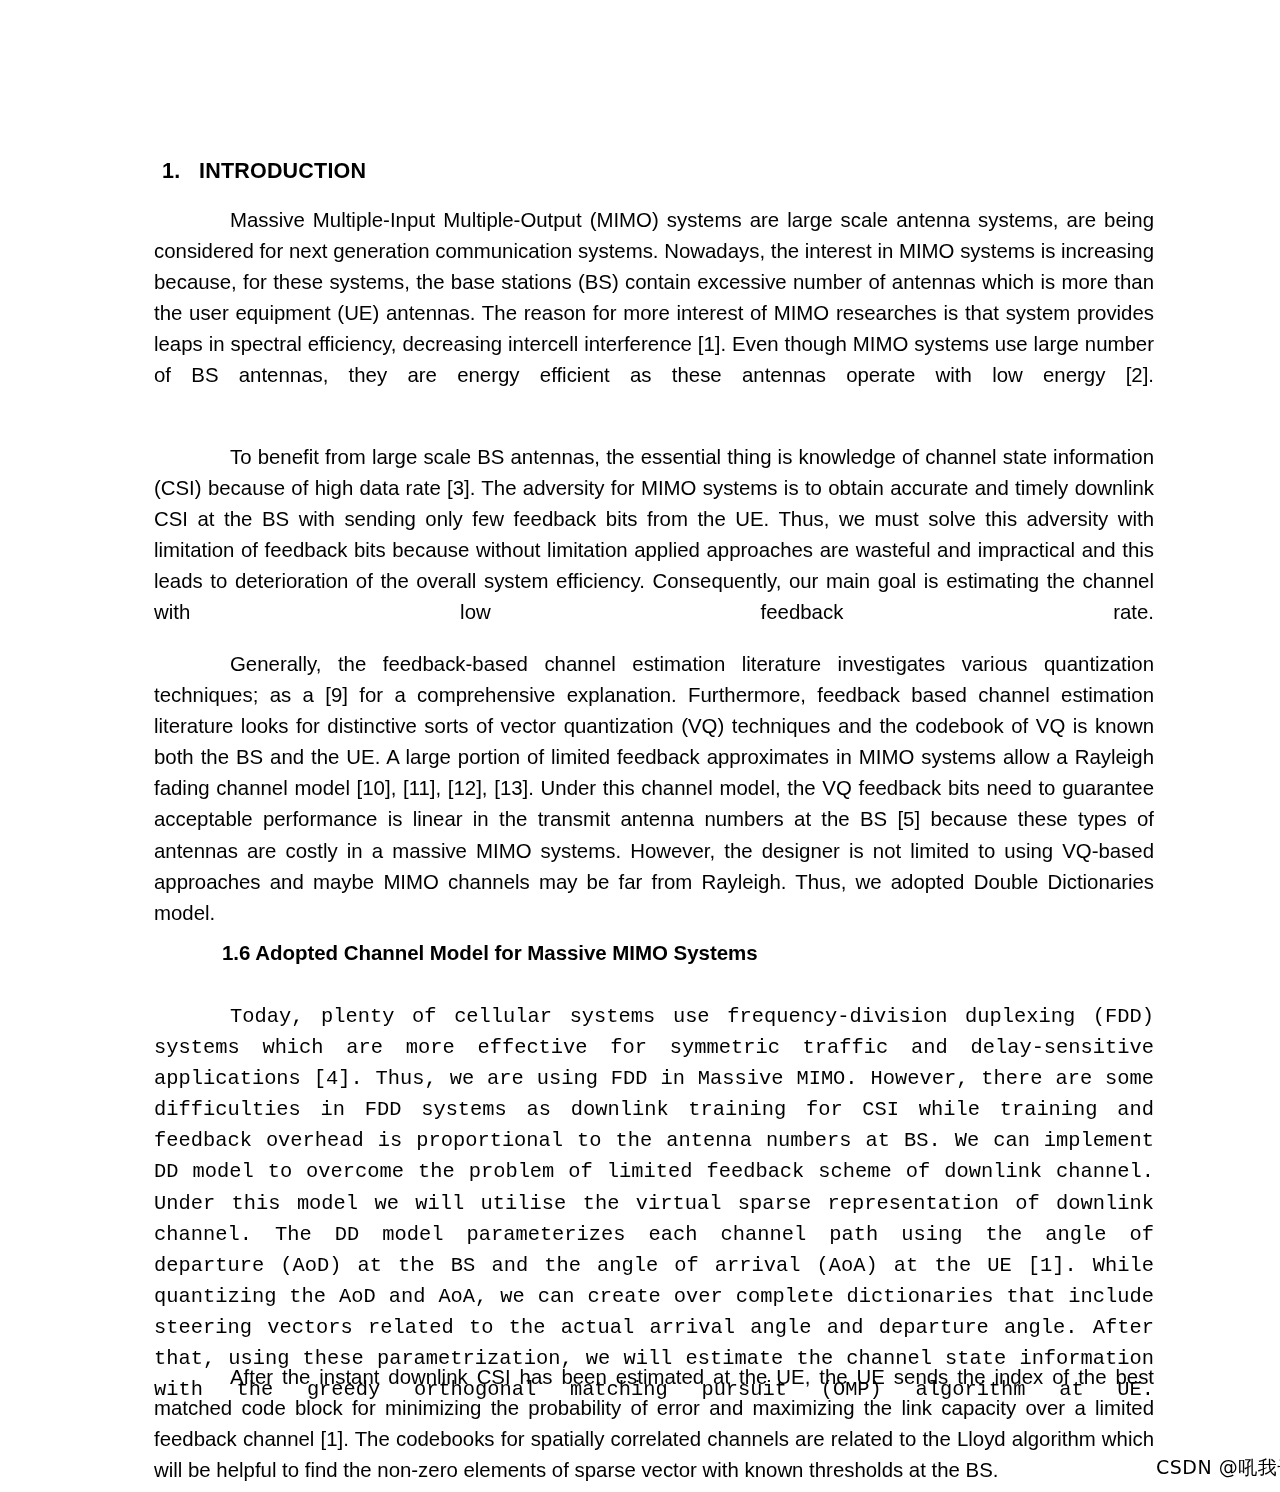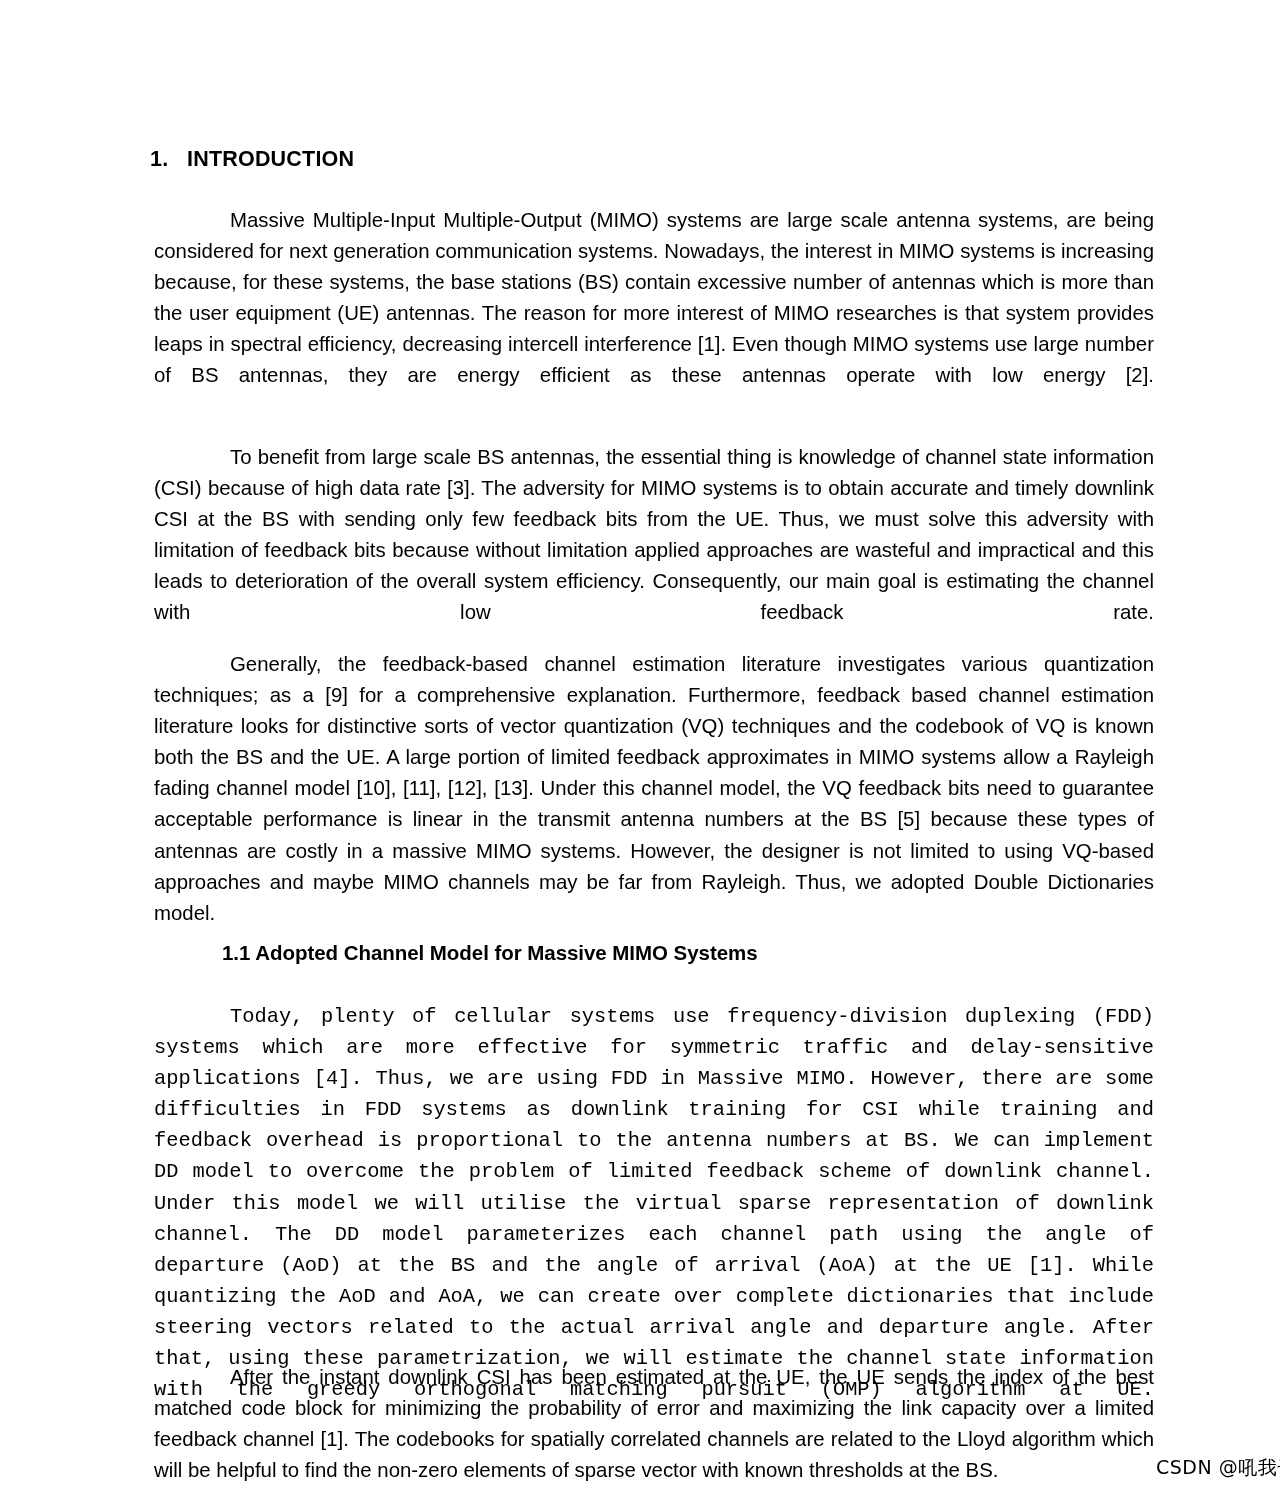--- a/index.html
+++ b/index.html
@@ -22,21 +22,21 @@
   .content {
     position: absolute;
     left: 146px;
     top: 0;
     width: 1000px;
   }
   .section-heading {
     font-size: 21.5px;
     font-weight: bold;
     letter-spacing: 0.2px;
-    margin: 4px;
+    margin: 16px;
     padding: 0;
     position: absolute;
     top: 143px;
     left: 0;
     white-space: pre;
   }
   .section-heading .num {
     display: inline-block;
     width: 37px;
   }
@@ -95,21 +95,21 @@
   <div class="content">
 
     <h1 class="section-heading"><span class="num">1.</span><span>INTRODUCTION</span></h1>
 
     <p class="body-par p1 last-full">Massive Multiple-Input Multiple-Output (MIMO) systems are large scale antenna systems, are being considered for next generation communication systems. Nowadays, the interest in MIMO systems is increasing because, for these systems, the base stations (BS) contain excessive number of antennas which is more than the user equipment (UE) antennas. The reason for more interest of MIMO researches is that system provides leaps in spectral efficiency, decreasing intercell interference [1]. Even though MIMO systems use large number of BS antennas, they are energy efficient as these antennas operate with low energy [2].</p>
 
     <p class="body-par p2 last-full">To benefit from large scale BS antennas, the essential thing is knowledge of channel state information (CSI) because of high data rate [3]. The adversity for MIMO systems is to obtain accurate and timely downlink CSI at the BS with sending only few feedback bits from the UE. Thus, we must solve this adversity with limitation of feedback bits because without limitation applied approaches are wasteful and impractical and this leads to deterioration of the overall system efficiency. Consequently, our main goal is estimating the channel with low feedback rate.</p>
 
     <p class="body-par p3 last-full">Generally, the feedback-based channel estimation literature investigates various quantization techniques; as a [9] for a comprehensive explanation. Furthermore, feedback based channel estimation literature looks for distinctive sorts of vector quantization (VQ) techniques and the codebook of VQ is known both the BS and the UE. A large portion of limited feedback approximates in MIMO systems allow a Rayleigh fading channel model [10], [11], [12], [13]. Under this channel model, the VQ feedback bits need to guarantee acceptable performance is linear in the transmit antenna numbers at the BS [5] because these types of antennas are costly in a massive MIMO systems. However, the designer is not limited to using VQ-based approaches and maybe MIMO channels may be far from Rayleigh. Thus, we adopted Double Dictionaries model.</p>
 
-    <h2 class="subsection-heading">1.1 Adopted Channel Model for Massive MIMO Systems</h2>
+    <h2 class="subsection-heading">1.6 Adopted Channel Model for Massive MIMO Systems</h2>
 
     <p class="body-par p4 last-full">Today, plenty of cellular systems use frequency-division duplexing (FDD) systems which are more effective for symmetric traffic and delay-sensitive applications [4]. Thus, we are using FDD in Massive MIMO. However, there are some difficulties in FDD systems as downlink training for CSI while training and feedback overhead is proportional to the antenna numbers at BS. We can implement DD model to overcome the problem of limited feedback scheme of downlink channel. Under this model we will utilise the virtual sparse representation of downlink channel. The DD model parameterizes each channel path using the angle of departure (AoD) at the BS and the angle of arrival (AoA) at the UE [1]. While quantizing the AoD and AoA, we can create over complete dictionaries that include steering vectors related to the actual arrival angle and departure angle. After that, using these parametrization, we will estimate the channel state information with the greedy orthogonal matching pursuit (OMP) algorithm at UE.</p>
 
     <p class="body-par p5">After the instant downlink CSI has been estimated at the UE, the UE sends the index of the best matched code block for minimizing the probability of error and maximizing the link capacity over a limited feedback channel [1]. The codebooks for spatially correlated channels are related to the Lloyd algorithm which will be helpful to find the non-zero elements of sparse vector with known thresholds at the BS.</p>
 
   </div>
 
   <div class="watermark">CSDN @吼我干嘛.</div>
 </div>
 

